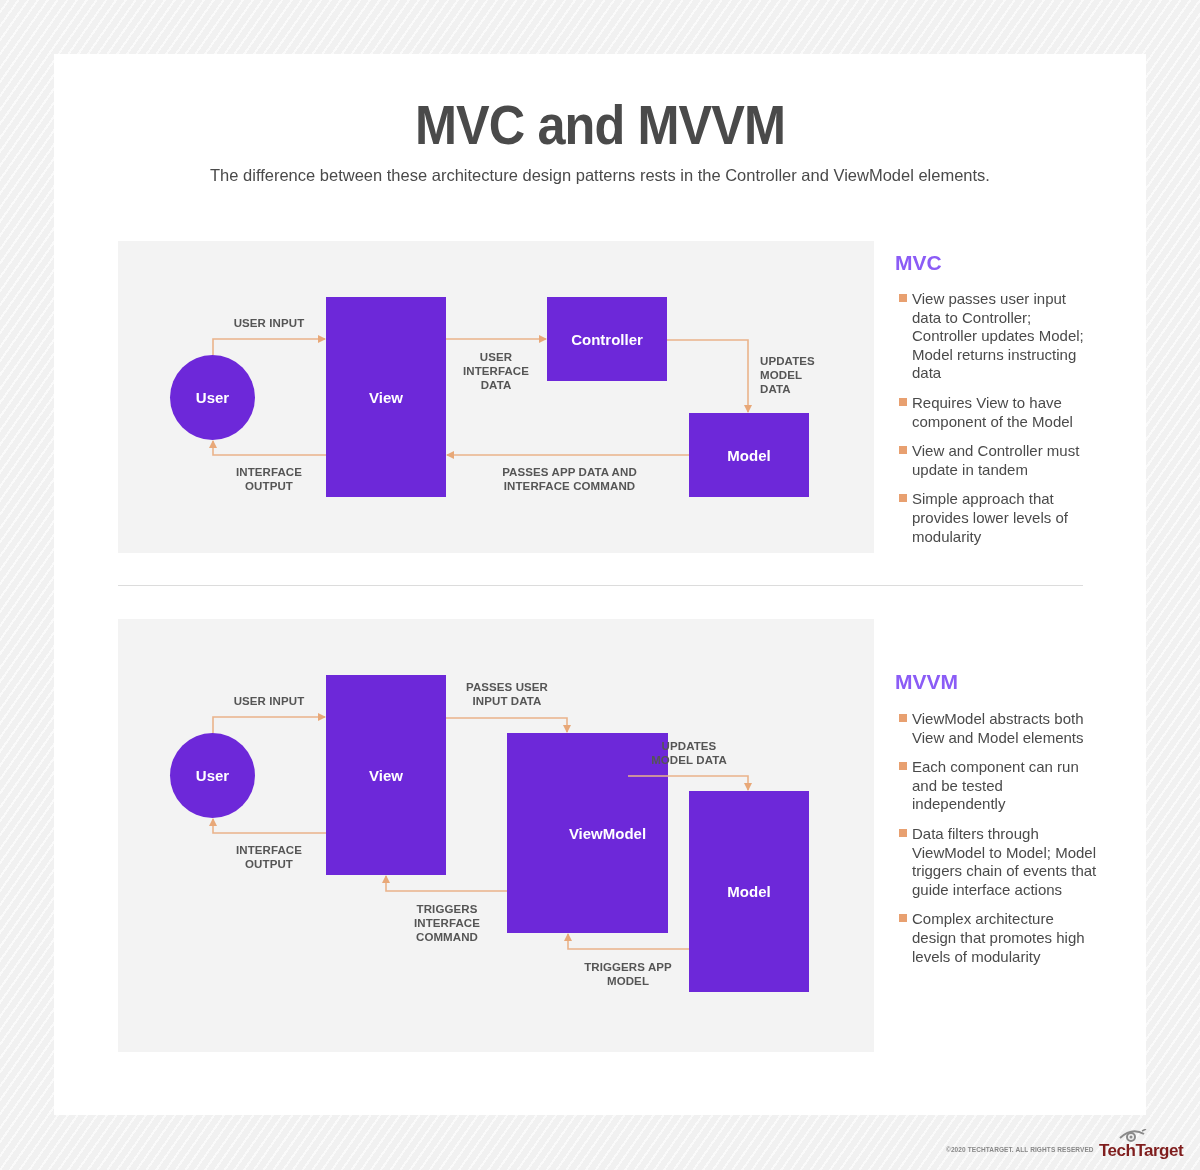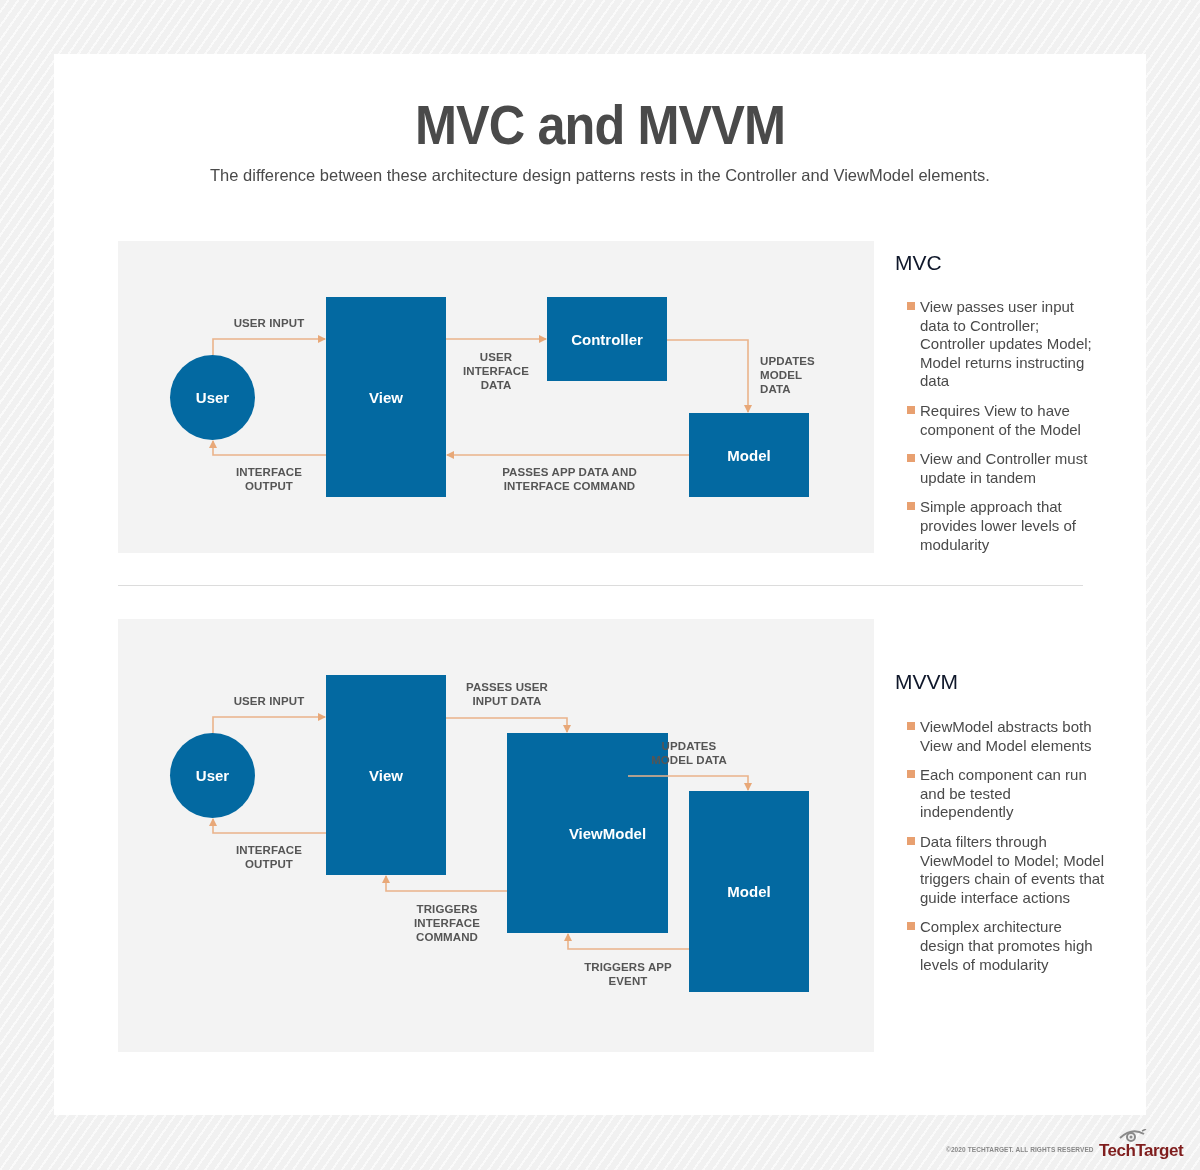--- a/index.html
+++ b/index.html
@@ -18,34 +18,34 @@
     font-size: 56px; font-weight: bold; color: #4a4a4a; letter-spacing: -1px;
     transform: scaleX(0.9); transform-origin: center;
   }
   .subtitle {
     position: absolute; left: 0; top: 166px; width: 1200px; text-align: center;
     font-size: 16.5px; color: #4a4a4a;
   }
   .panel { position: absolute; background: #f3f3f3; }
   .divider { position: absolute; left: 118px; top: 585px; width: 965px; height: 1px; background: #dcdcdc; }
   .box {
-    position: absolute; background: #0369a1;
+    position: absolute; background: #6d28d9;
     color: #ffffff; font-weight: bold; font-size: 15px;
     display: flex; align-items: center; justify-content: center;
   }
   .circle { border-radius: 50%; }
   .lbl {
     position: absolute; font-size: 11.5px; font-weight: bold; color: #555555;
     text-align: center; line-height: 14px; white-space: pre-line;
     letter-spacing: 0.1px;
   }
   .lbl.left { text-align: left; }
   svg.arrows { position: absolute; left: 0; top: 0; width: 1200px; height: 1170px; pointer-events: none; }
-  .side-title { position: absolute; font-size: 21px; font-weight: normal; color: #0f172a; text-align: center; }
-  .bullets { position: absolute; margin: 12px; padding: 0; list-style: none; }
+  .side-title { position: absolute; font-size: 21px; font-weight: bold; color: #8b5cf6; text-align: center; }
+  .bullets { position: absolute; margin: 4px; padding: 0; list-style: none; }
   .bullets li {
     position: relative; padding-left: 13px; font-size: 15px; line-height: 18.6px;
     color: #4a4a4a; margin-bottom: 11px;
   }
   .bullets li .sq {
     position: absolute; left: 0; top: 4px; width: 8px; height: 8px; background: #e8a070;
   }
   .footer {
     position: absolute; left: 946px; top: 1146px; font-size: 6.5px; color: #888888;
     font-weight: bold; letter-spacing: 0.1px;
@@ -120,21 +120,21 @@
 <div class="lbl" style="left:214px; top:843px; width:110px;">INTERFACE
 OUTPUT</div>
 <div class="lbl" style="left:452px; top:680px; width:110px;">PASSES USER
 INPUT DATA</div>
 <div class="lbl" style="left:634px; top:739px; width:110px;">UPDATES
 MODEL DATA</div>
 <div class="lbl" style="left:402px; top:902px; width:90px;">TRIGGERS
 INTERFACE
 COMMAND</div>
 <div class="lbl" style="left:573px; top:960px; width:110px;">TRIGGERS APP
-EVENT</div>
+MODEL</div>
 
 <div class="side-title" style="left:895px; top:670px;">MVVM</div>
 <ul class="bullets" style="left:895px; top:706px; width:200px;">
   <li><span class="sq"></span><span>ViewModel abstracts both View and Model elements</span></li>
   <li><span class="sq"></span><span>Each component can run and be tested independently</span></li>
   <li><span class="sq"></span><span>Data filters through ViewModel to Model; Model triggers chain of events that guide interface actions</span></li>
   <li><span class="sq"></span><span>Complex architecture design that promotes high levels of modularity</span></li>
 </ul>
 
 <svg class="arrows" viewBox="0 0 1200 1170" xmlns="http://www.w3.org/2000/svg">

